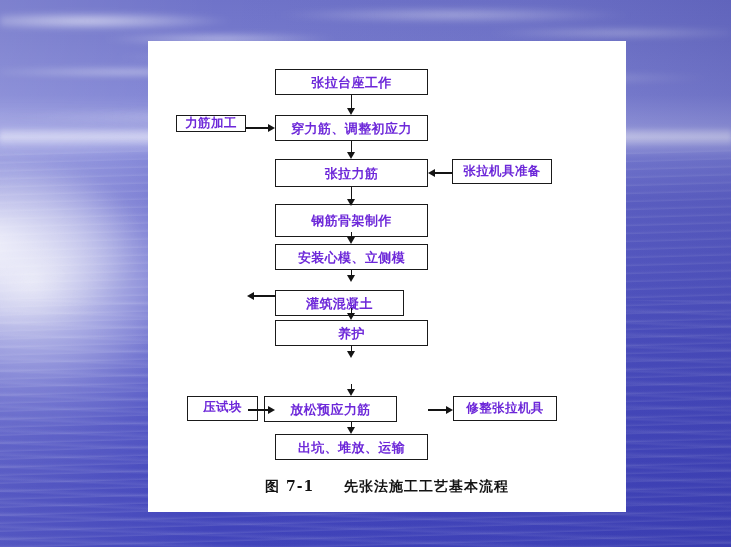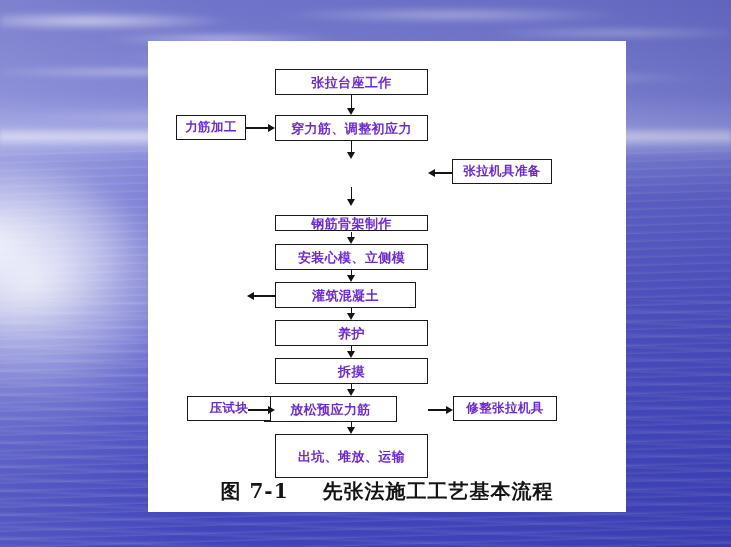--- a/index.html
+++ b/index.html
@@ -156,21 +156,21 @@
   .node.small { font-size: 12.5px; }
 
   .caption {
     position: absolute;
     left: 0;
     right: 0;
     top: 437px;
     text-align: center;
     color: #141414;
     font-family: "DejaVu Sans", sans-serif;
-    font-size: 20px;
+    font-size: 14px;
     font-weight: 700;
     letter-spacing: 1px;
   }
   .caption .num { font-family: "DejaVu Serif", serif; }
 
   
   .vline {
     position: absolute;
     width: 1.6px;
     background: #141414;
@@ -216,41 +216,41 @@
   <div class="bg-glare2"></div>
   <div class="bg-vignette"></div>
 
   <div id="panel">
     <div id="chart">
 
       <div class="node" style="left:127px; top:28px;  width:153px; height:26px;">张拉台座工作</div>
 
       <div class="node" style="left:127px; top:74px;  width:153px; height:26px;font-family:Liberation Serif, serif;">穿力筋、调整初应力</div>
 
-
-      <div class="node" style="left:127px; top:174px; width:153px; height:16px;">钢筋骨架制作</div>
+      <div class="node" style="left:127px; top:118px; width:153px; height:28px;">张拉力筋</div>
+
+      <div class="node" style="left:127px; top:163px; width:153px; height:33px;">钢筋骨架制作</div>
 
       <div class="node" style="left:127px; top:203px; width:153px; height:26px;">安装心模、立侧模</div>
 
-      <div class="node" style="left:127px; top:241px; width:141px; height:26px;text-align:center;">灌筑混凝土</div>
+      <div class="node" style="left:127px; top:249px; width:129px; height:26px;text-align:center;">灌筑混凝土</div>
 
       <div class="node" style="left:127px; top:279px; width:153px; height:26px;">养护</div>
 
-      <div class="node" style="left:127px; top:317px; width:153px; height:26px;">拆摸</div>
 
       <div class="node" style="left:116px; top:355px; width:133px; height:26px;">放松预应力筋</div>
 
-      <div class="node" style="left:127px; top:393px; width:153px; height:44px;text-align:center;">出坑、堆放、运输</div>
-
-      <div class="node small" style="left:28px;  top:74px;  width:70px;  height:25px;">力筋加工</div>
+      <div class="node" style="left:127px; top:393px; width:153px; height:26px;text-align:center;">出坑、堆放、运输</div>
+
+      <div class="node small" style="left:28px;  top:74px;  width:70px;  height:17px;">力筋加工</div>
 
       <div class="node small" style="left:304px; top:118px; width:100px; height:25px;">张拉机具准备</div>
 
 
-      <div class="node small" style="left:39px;  top:355px; width:84px;  height:25px;">压试块</div>
+      <div class="node small" style="left:39px;  top:355px; width:71px;  height:25px;font-family:Liberation Mono, monospace;">压试块</div>
 
       <div class="node small" style="left:305px; top:355px; width:104px; height:25px;">修整张拉机具</div>
 
       <div class="vline" style="left:202.7px; top:54px;  height:13px;"></div>
       <div class="arrow-down" style="left:199px; top:67px;"></div>
 
       <div class="vline" style="left:202.7px; top:100px; height:11px;"></div>
       <div class="arrow-down" style="left:199px; top:111px;"></div>
 
       <div class="vline" style="left:202.7px; top:146px; height:12px;"></div>

